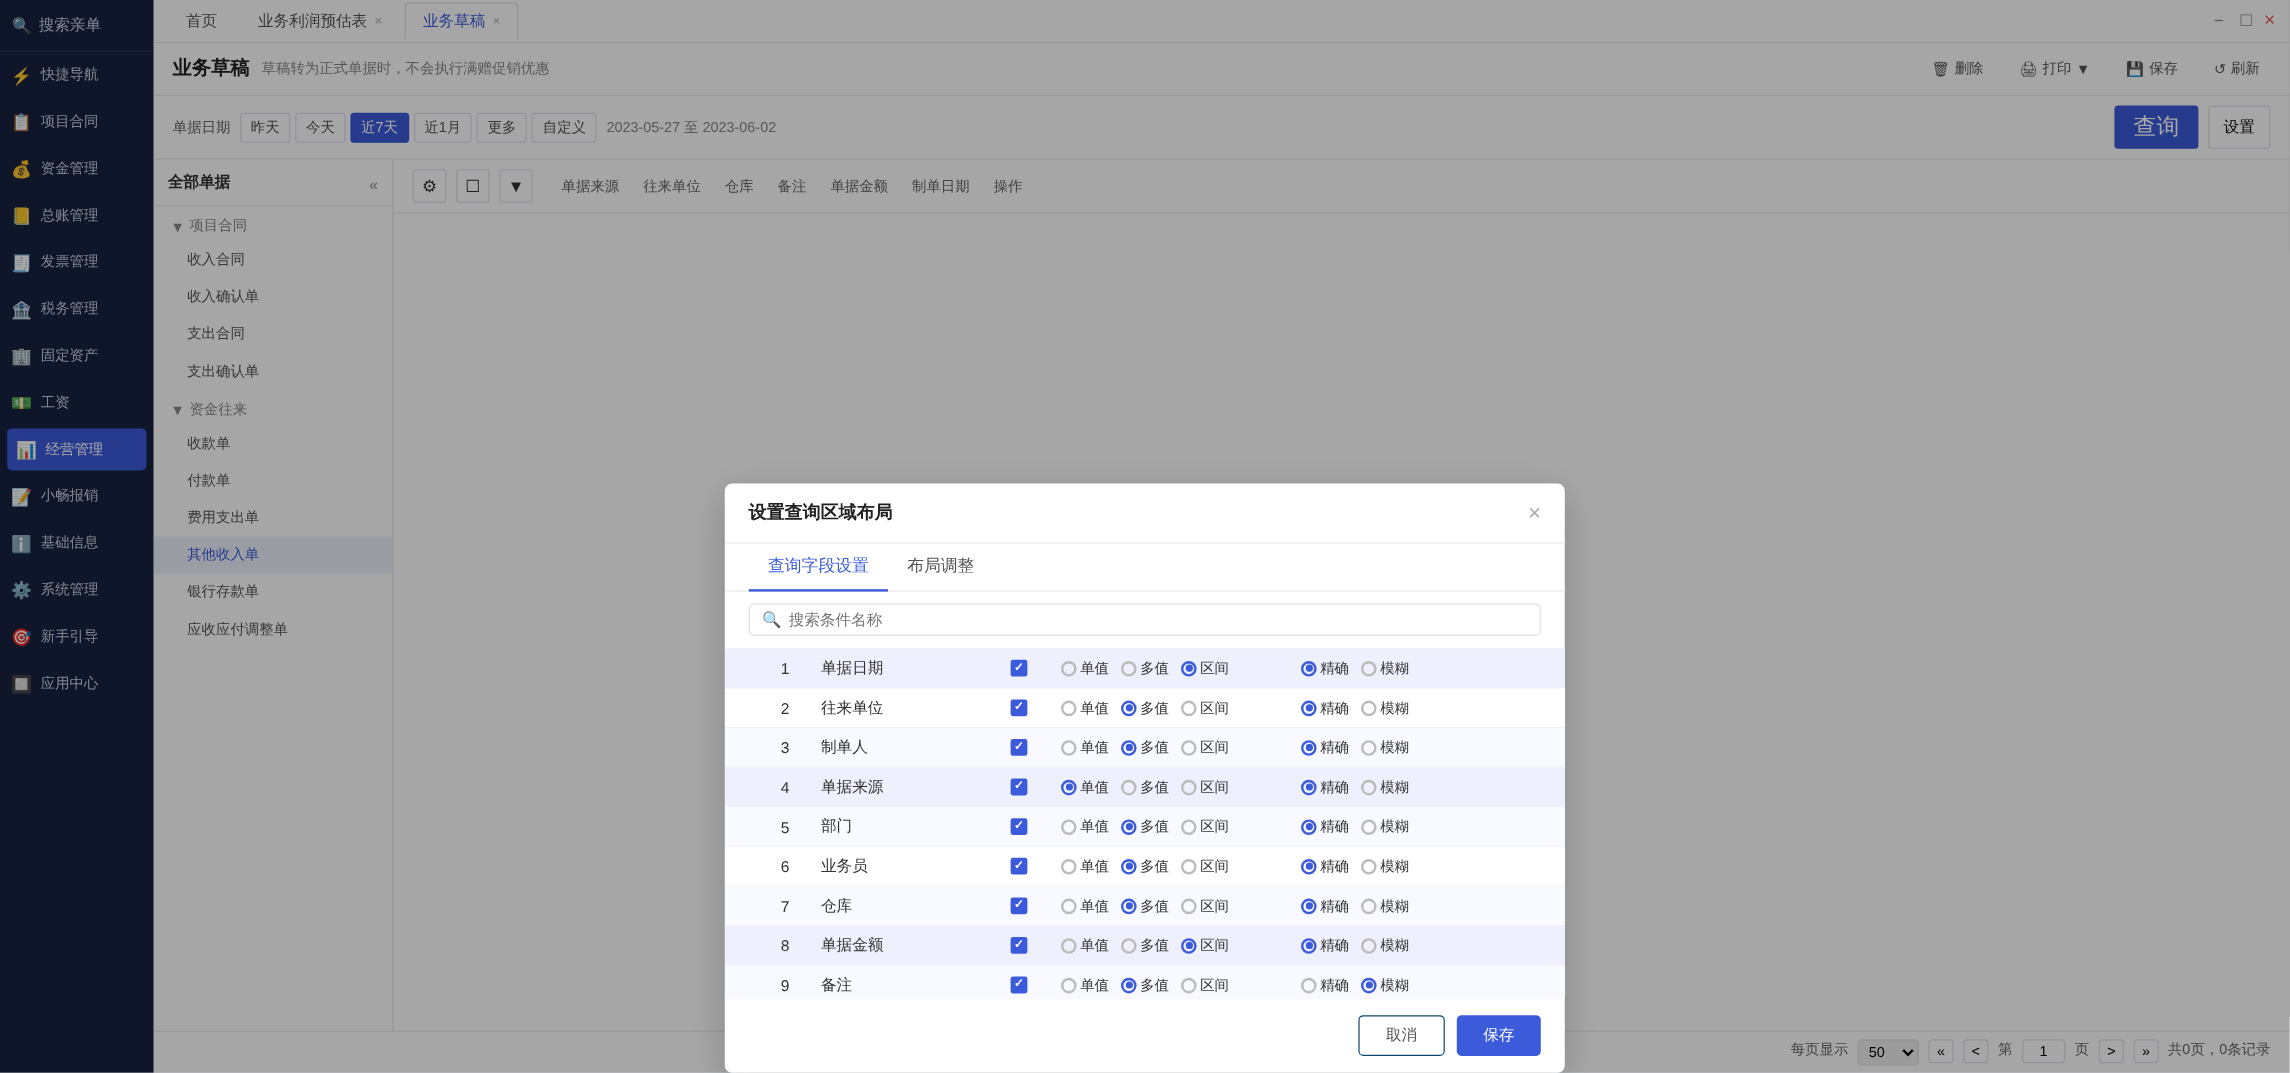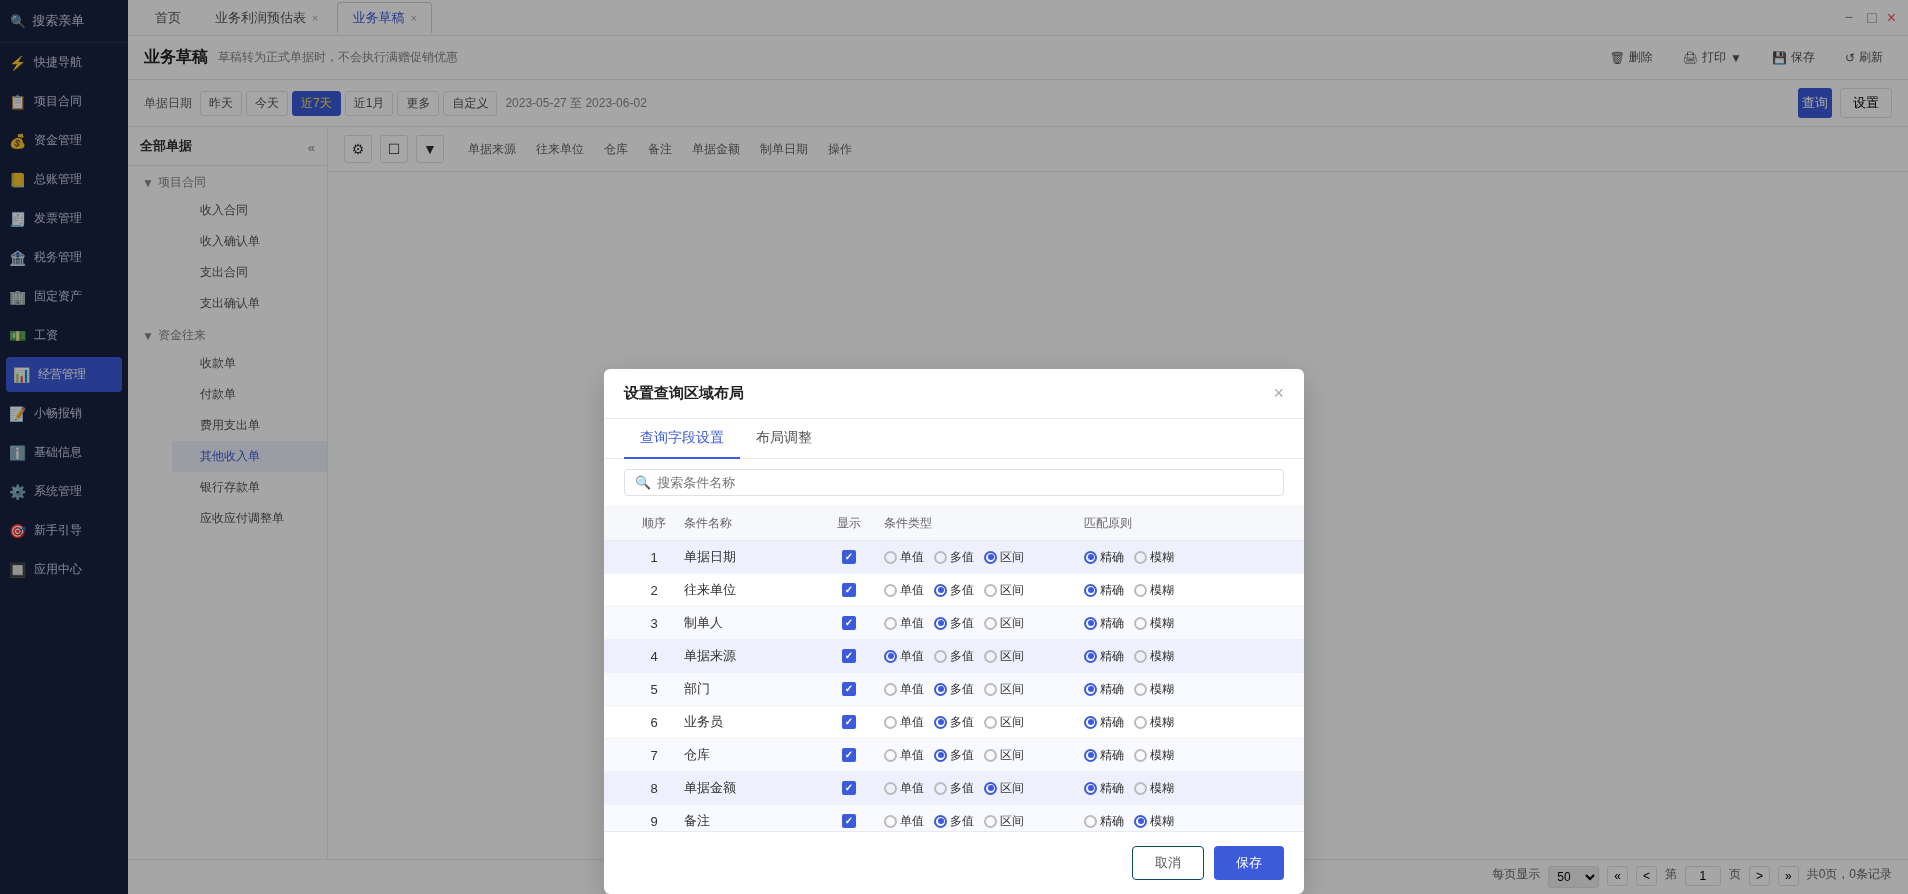--- a/index.html
+++ b/index.html
@@ -99,24 +99,24 @@
     .filter-label { font-size: 12px; color: #666; }
     .filter-btn {
       padding: 3px 8px;
       border: 1px solid #dde1ea;
       border-radius: 3px;
       font-size: 12px;
       cursor: pointer;
       color: #555;
       background: #fff;
     }
-    .filter-btn.active { background: #3b5bdb; color: #fde047; border-color: #3b5bdb; }
+    .filter-btn.active { background: #3b5bdb; color: #ffffff; border-color: #3b5bdb; }
     .filter-date { font-size: 12px; color: #888; }
     .filter-right { margin-left: auto; display: flex; gap: 8px; }
-    .query-btn { background: #3b5bdb; color: #fff; border: none; padding: 5px 4px; border-radius: 3px; cursor: pointer; font-size: 13px; }
+    .query-btn { background: #3b5bdb; color: #fff; border: none; padding: 5px 16px; border-radius: 3px; cursor: pointer; font-size: 19px; }
     .set-btn { background: #fff; color: #000000; border: 1px solid #dde1ea; padding: 5px 12px; border-radius: 3px; cursor: pointer; font-size: 13px; }
 
     
     .content-area { flex: 1; display: flex; overflow: hidden; background: #f0f2f5; position: relative; }
 
     
     .left-panel {
       width: 200px;
       background: #fff;
       border-right: 1px solid #e8eaf0;
@@ -133,21 +133,20 @@
     }
     .left-panel-title { font-size: 13px; font-weight: 600; }
     .tree-item {
       padding: 7px 14px;
       font-size: 12px;
       cursor: pointer;
       color: #555;
       display: flex;
       align-items: center;
       gap: 4px;
-      margin-left: 44px;
     }
     .tree-item.active { color: #3b5bdb; background: #eef1fd; font-weight: 500; }
     .tree-item.sub { padding-left: 28px; }
     .tree-category { padding: 8px 14px 4px; font-size: 12px; color: #888; display: flex; align-items: center; gap: 4px; cursor: pointer; }
 
     
     .table-area { flex: 1; overflow: auto; display: flex; flex-direction: column; }
     .table-toolbar {
       padding: 8px 16px;
       background: #fff;
@@ -536,27 +535,20 @@
       <div class="dialog-tab">
         <span>布局调整</span>
       </div>
     </div>
     <div class="dialog-search">
       <div class="search-input-wrapper">
         <span style="color:#aaa;">🔍</span>
         <input type="text" placeholder="搜索条件名称" style="">
       </div>
     </div>
-    <div class="dialog-table-header">
-      <div class="col-order">顺序</div>
-      <div class="col-name">条件名称</div>
-      <div class="col-show">显示</div>
-      <div class="col-type">条件类型</div>
-      <div class="col-match">匹配原则</div>
-    </div>
     <div class="dialog-table-body" id="dialog-rows">
         <div class="dialog-table-row selected">
     <div class="col-order" style="text-align:center;">1</div>
     <div class="col-name">单据日期</div>
     <div class="col-show">
             <div class="checkbox-box"></div>
           </div>
     <div class="col-type">
     <div class="radio-group">
       <label class="radio-item">

